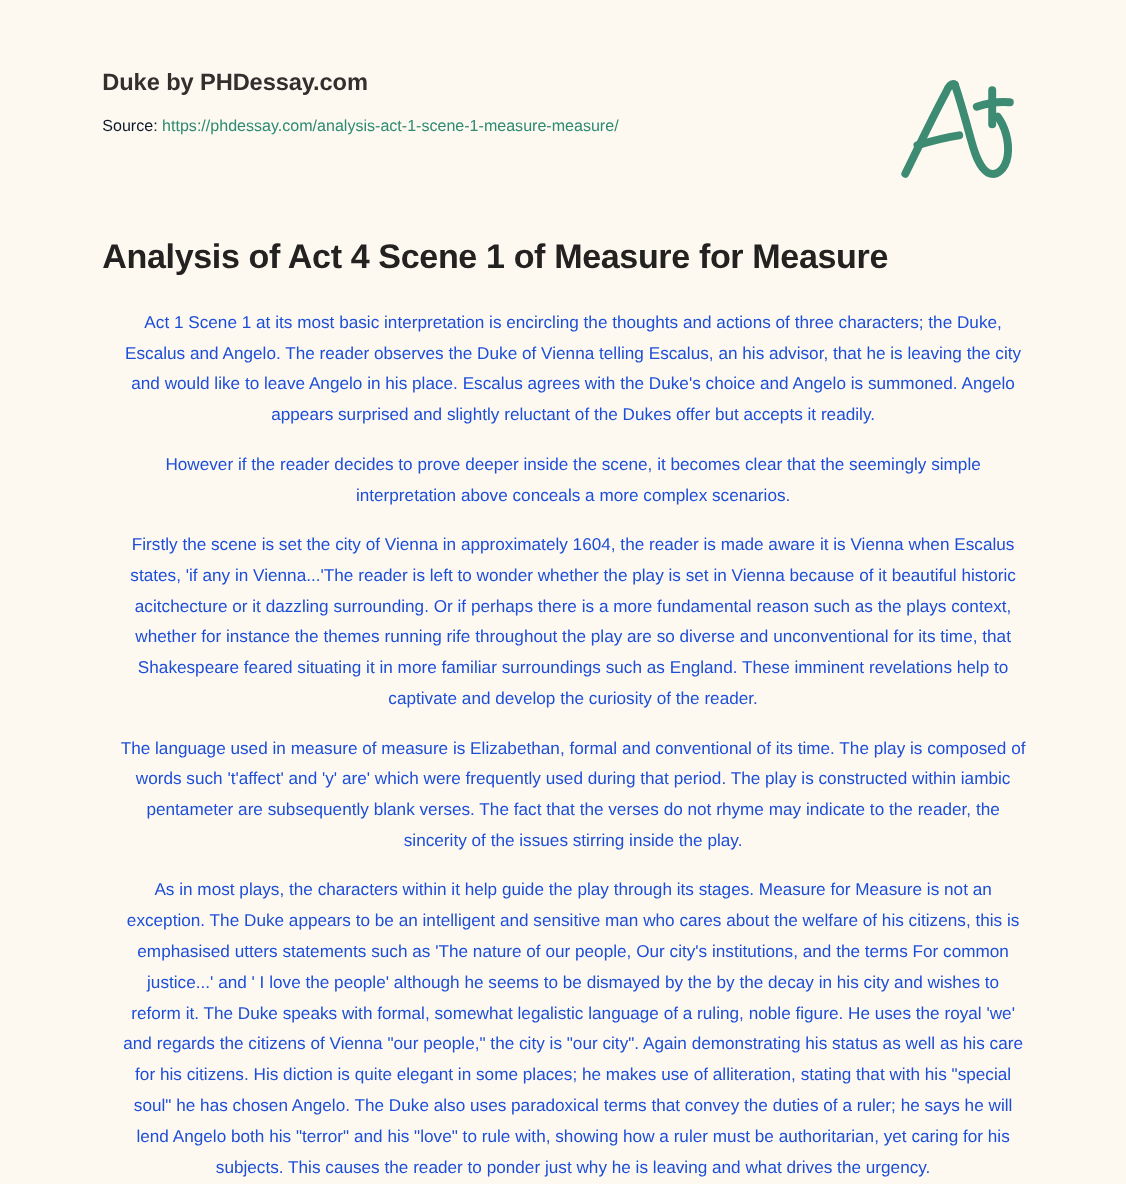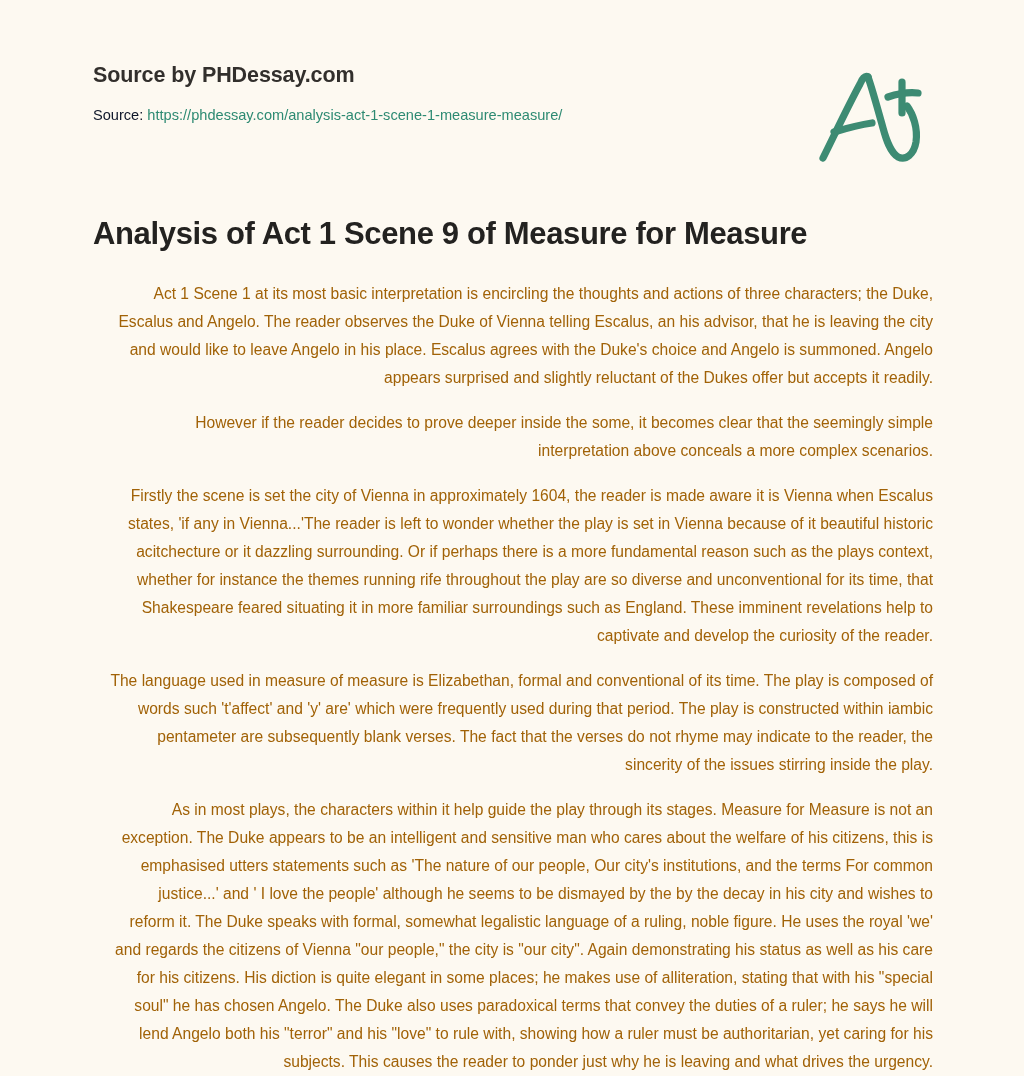--- a/index.html
+++ b/index.html
@@ -82,33 +82,33 @@
     letter-spacing: -0.35px;
     line-height: 40px;
     margin: 0 0 26px 0;
     white-space: nowrap;
   }
 
   .body-text p {
     margin: 0 0 17px 16px;
     font-size: 15.6px;
     line-height: 28px;
-    color: #a16207;
-    text-align: right;
+    color: #1d4ed8;
+    text-align: center;
     letter-spacing: 0.01px;
   }
   .body-text p:last-child { margin-bottom: 0; }
 </style>
 </head>
 <body>
 
 <div class="page">
 
   <div class="header">
-    <div class="brand-line">Source by PHDessay.com</div>
+    <div class="brand-line">Duke by PHDessay.com</div>
     <div class="source-line">
       <span class="source-label">Source:</span>
       <a class="source-url" href="#">https://phdessay.com/analysis-act-1-scene-1-measure-measure/</a>
     </div>
   </div>
 
   <div class="logo">
     <svg viewBox="0 0 120 100" xmlns="http://www.w3.org/2000/svg">
       <g fill="none" stroke="#3d8b73" stroke-width="7.2" stroke-linecap="round" stroke-linejoin="round">
 
@@ -120,25 +120,25 @@
         <path d="M 22 66 C 32 63, 46 59, 60 57"></path>
 
         <path d="M 76 31 C 85 28, 97 26, 106 27"></path>
 
         <path d="M 90 16 C 90 25, 90 37, 90 47"></path>
       </g>
     </svg>
   </div>
 
   <div class="article">
-    <h1 class="doc-title">Analysis of Act 1 Scene 9 of Measure for Measure</h1>
+    <h1 class="doc-title">Analysis of Act 4 Scene 1 of Measure for Measure</h1>
 
     <div class="body-text">
       <p>Act 1 Scene 1 at its most basic interpretation is encircling the thoughts and actions of three characters; the Duke, Escalus and Angelo. The reader observes the Duke of Vienna telling Escalus, an his advisor, that he is leaving the city and would like to leave Angelo in his place. Escalus agrees with the Duke's choice and Angelo is summoned. Angelo appears surprised and slightly reluctant of the Dukes offer but accepts it readily.</p>
-      <p>However if the reader decides to prove deeper inside the some, it becomes clear that the seemingly simple interpretation above conceals a more complex scenarios.</p>
+      <p>However if the reader decides to prove deeper inside the scene, it becomes clear that the seemingly simple interpretation above conceals a more complex scenarios.</p>
       <p>Firstly the scene is set the city of Vienna in approximately 1604, the reader is made aware it is Vienna when Escalus states, 'if any in Vienna...'The reader is left to wonder whether the play is set in Vienna because of it beautiful historic acitchecture or it dazzling surrounding. Or if perhaps there is a more fundamental reason such as the plays context, whether for instance the themes running rife throughout the play are so diverse and unconventional for its time, that Shakespeare feared situating it in more familiar surroundings such as England. These imminent revelations help to captivate and develop the curiosity of the reader.</p>
       <p>The language used in measure of measure is Elizabethan, formal and conventional of its time. The play is composed of words such 't'affect' and 'y' are' which were frequently used during that period. The play is constructed within iambic pentameter are subsequently blank verses. The fact that the verses do not rhyme may indicate to the reader, the sincerity of the issues stirring inside the play.</p>
       <p>As in most plays, the characters within it help guide the play through its stages. Measure for Measure is not an exception. The Duke appears to be an intelligent and sensitive man who cares about the welfare of his citizens, this is emphasised utters statements such as 'The nature of our people, Our city's institutions, and the terms For common justice...' and ' I love the people' although he seems to be dismayed by the by the decay in his city and wishes to reform it. The Duke speaks with formal, somewhat legalistic language of a ruling, noble figure. He uses the royal 'we' and regards the citizens of Vienna "our people," the city is "our city". Again demonstrating his status as well as his care for his citizens. His diction is quite elegant in some places; he makes use of alliteration, stating that with his "special soul" he has chosen Angelo. The Duke also uses paradoxical terms that convey the duties of a ruler; he says he will lend Angelo both his "terror" and his "love" to rule with, showing how a ruler must be authoritarian, yet caring for his subjects. This causes the reader to ponder just why he is leaving and what drives the urgency.</p>
 
     </div>
   </div>
 
 </div>
 
 </body></html>

